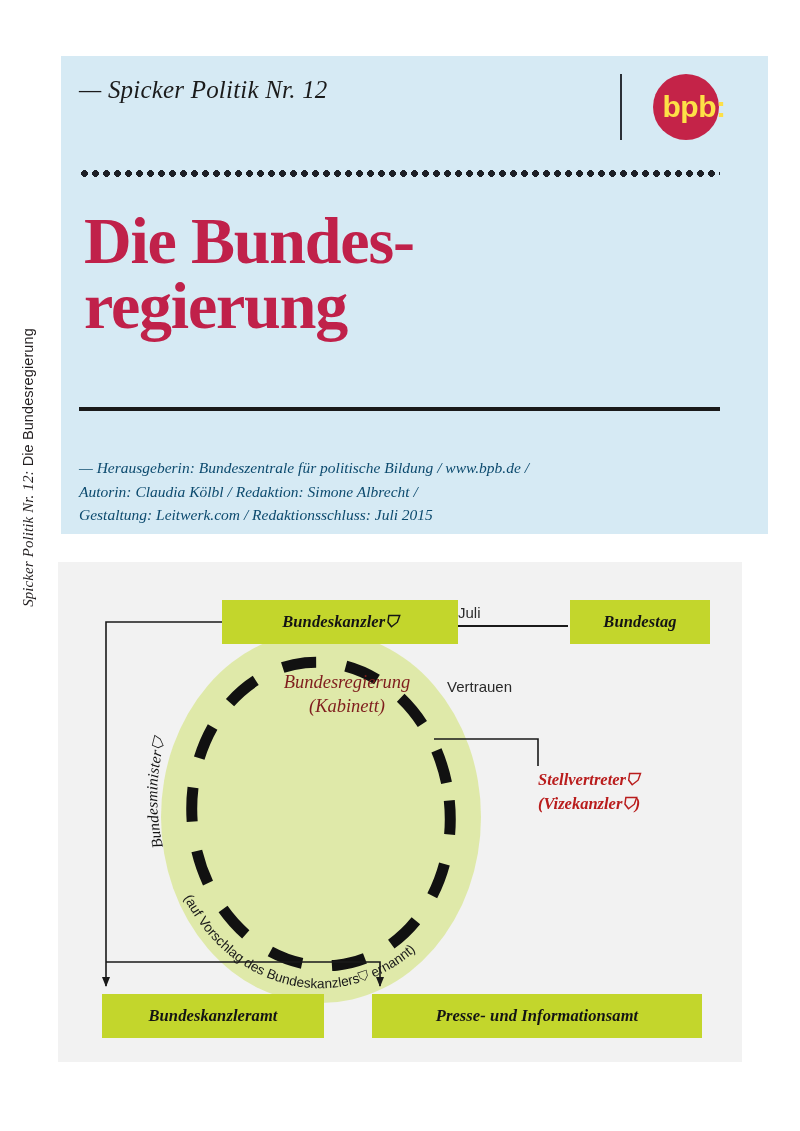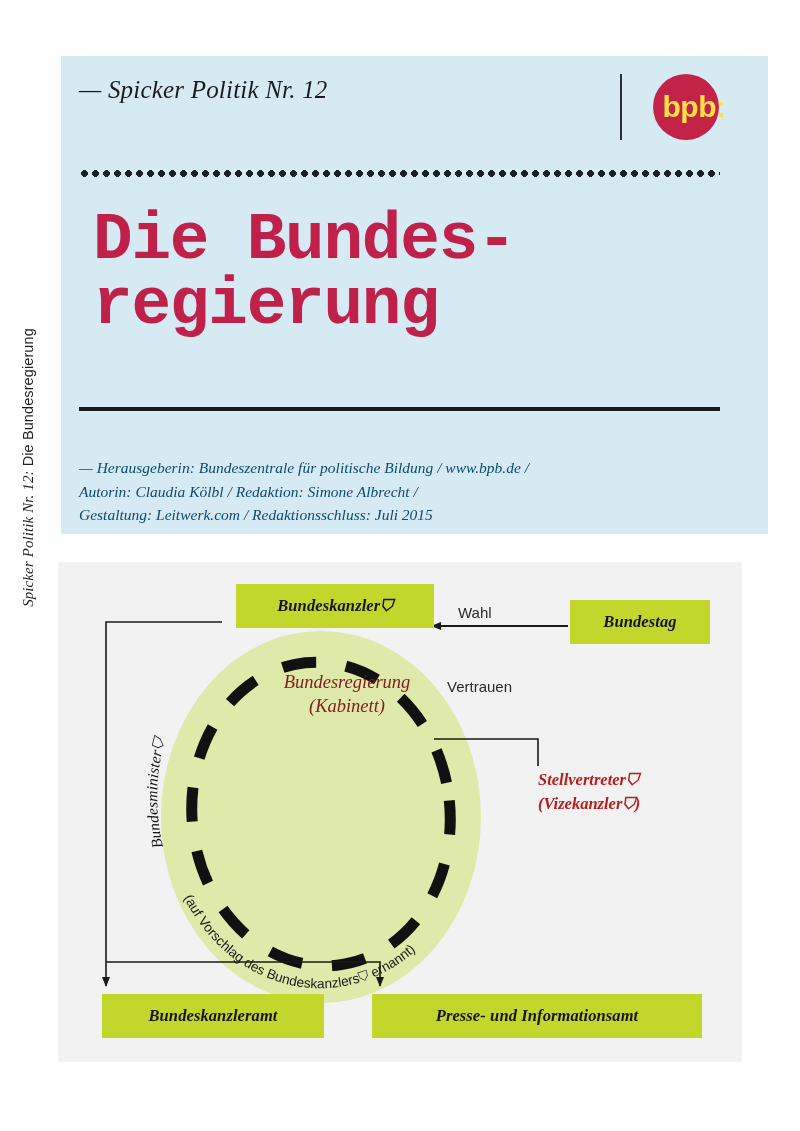--- a/index.html
+++ b/index.html
@@ -125,24 +125,24 @@
     height: 7px;
     background-image: radial-gradient(circle closest-side, #1d2026 100%, transparent 100%);
     background-size: 11px 7px;
     background-repeat: repeat-x;
     background-position: 0 50%;
   }
 
   
   #title {
     position: absolute;
-    left: 32px;
+    left: 23px;
     top: 152px;
     width: 620px;
-    font-family: Liberation Mono, monospace;
+    font-family: Liberation Serif, serif;
     font-weight: bold;
     font-size: 66px;
     line-height: 0.99;
     color: #c0214a;
     letter-spacing: -1.2px;
   }
   #title .t-line { display: block; }
 
   
   #imprint-rule {
@@ -193,21 +193,21 @@
     align-items: center;
     justify-content: center;
     font-family: "Liberation Serif", serif;
     font-style: italic;
     font-weight: bold;
     font-size: 16.5px;
     color: #141414;
     letter-spacing: 0.1px;
     white-space: nowrap;
   }
-  #box-kanzler { left: 164px; top: 22px; width: 198px; height: 44px; margin-left: 14px; }
+  #box-kanzler { left: 164px; top: 38px; width: 236px; height: 44px; }
   #box-bundestag { left: 512px; top: 38px; width: 140px; height: 44px; text-align: right; }
   #box-kanzleramt { left: 44px; top: 432px; width: 222px; height: 44px; }
   #box-presseamt { left: 314px; top: 432px; width: 330px; height: 44px; }
 
   .arrow-label {
     position: absolute;
     font-family: "Liberation Sans", sans-serif;
     font-size: 15px;
     color: #2a2a2a;
     white-space: nowrap;
@@ -329,21 +329,21 @@
     <div id="box-kanzler" class="node-box">Bundeskanzler⛉</div>
     <div id="box-bundestag" class="node-box">Bundestag</div>
     <div id="box-kanzleramt" class="node-box">Bundeskanzleramt</div>
     <div id="box-presseamt" class="node-box">Presse- und Informationsamt</div>
 
     <div id="center-label">
       <span>Bundesregierung</span>
       <span>(Kabinett)</span>
     </div>
 
-    <div id="label-wahl" class="arrow-label">Wahl</div>
+    <div id="label-wahl" class="arrow-label">Juli</div>
     <div id="label-vertrauen" class="arrow-label">Vertrauen</div>
 
     <div id="label-stellvertreter">
       <span>Stellvertreter⛉</span>
       <span>(Vizekanzler⛉)</span>
     </div>
 
   </div>
 </div>
 

